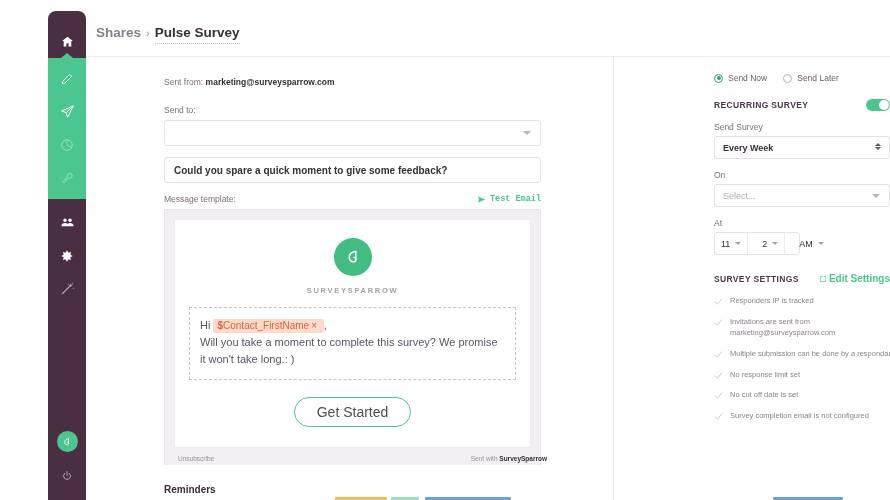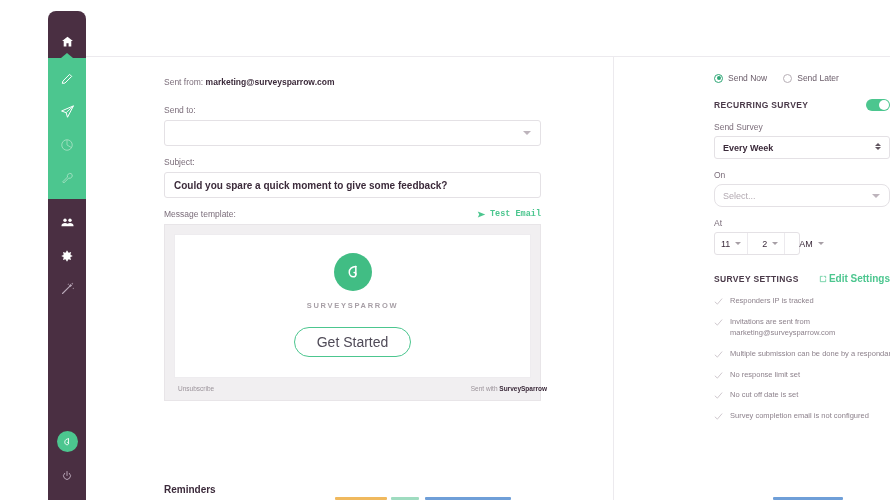--- a/index.html
+++ b/index.html
@@ -216,21 +216,21 @@
     width:10px; height:10px; border-radius:50%; background:#fff;
   }
   .rlbl { font-size: 8.5px; color: #7b6d7a; margin-bottom: 4px; }
   .rfield {
     width: 176px; height: 23px; background:#fff;
     border: 1px solid #e4e1e5; border-radius: 3px;
     display:flex; align-items:center; padding: 0 8px;
     position: relative; font-size: 9px;
   }
   .rfield.bold { font-weight: bold; color: #3c2b3b; }
-  .rfield.muted { color: #b3aab2; border-radius: 8px; }
+  .rfield.muted { color: #b3aab2; }
   .stepper {
     position:absolute; right: 8px; top: 50%; margin-top:-5px;
     display:flex; flex-direction: column; gap:1px; align-items:center;
   }
   .stepper i {
     display:block; width:0; height:0;
     border-left:3px solid transparent; border-right:3px solid transparent;
   }
   .stepper i.up { border-bottom: 3.5px solid #60555f; }
   .stepper i.dn { border-top: 3.5px solid #60555f; }
@@ -363,20 +363,25 @@
 
     <div class="sb-power">
       <svg width="12" height="12" viewBox="0 0 24 24">
         <path fill="none" stroke="#baa9b9" stroke-width="1.9" stroke-linecap="round" d="M12 3v8"></path>
         <path fill="none" stroke="#baa9b9" stroke-width="1.9" stroke-linecap="round" d="M7.2 6.6a7 7 0 1 0 9.6 0"></path>
       </svg>
     </div>
   </div>
 
   <div class="header">
+    <div class="breadcrumb">
+      <span class="bc-parent">Shares</span>
+      <span class="bc-sep">›</span>
+      <span class="bc-current">Pulse Survey</span>
+    </div>
   </div>
 
   <div class="canvas">
 
     <div class="left-pane">
 
       <div class="lbl">
         <span>Sent from:</span>
         <b>marketing@surveysparrow.com</b>
       </div>
@@ -384,21 +389,20 @@
       <div class="gap-a"></div>
 
       <div class="lbl">Send to:</div>
       <div class="field field-select">
         <span style="font-size:10px;color:#3c2b3b;"></span>
         <span class="caret"></span>
       </div>
 
       <div class="gap-b"></div>
 
-      <div class="lbl">Subject:</div>
       <div class="field field-text">Could you spare a quick moment to give some feedback?</div>
 
       <div class="gap-b"></div>
 
       <div class="tmpl-row">
         <span class="lbl" style="margin:0;">Message template:</span>
         <span class="test-email">
           <svg width="9" height="9" viewBox="0 0 24 24">
             <path fill="#4cc68f" d="M2 4l20 8-20 8 4-8z"></path>
           </svg>
@@ -409,20 +413,27 @@
       <div class="email-card">
         <div class="email-inner">
           <div class="ss-logo">
             <svg width="20" height="20" viewBox="0 0 24 24">
               <path fill="none" stroke="#ffffff" stroke-width="1.8" stroke-linecap="round" d="M15.4 5.3c-4.6 0-7.9 3.1-7.9 7 0 3.1 2.1 5.4 4.8 5.4 1.9 0 3.2-1.2 3.2-2.8 0-1.3-1-2.3-2.2-2.3"></path>
               <path fill="none" stroke="#ffffff" stroke-width="1.8" stroke-linecap="round" d="M15.4 5.3v9.4"></path>
             </svg>
           </div>
           <div class="ss-name">SURVEYSPARROW</div>
 
+          <div class="msg-box">
+            <span>Hi</span>
+            <span class="merge-tag">
+              <span class="dollar">$</span><span>Contact_FirstName</span><span class="x">×</span>
+            </span><span>,</span><br>
+            <span>Will you take a moment to complete this survey? We promise it won't take long.: )</span>
+          </div>
 
           <div class="get-started">Get Started</div>
         </div>
         <div class="email-foot">
           <span>Unsubscribe</span>
           <span>
             <span>Sent with </span><b>SurveySparrow</b>
           </span>
         </div>
       </div>

